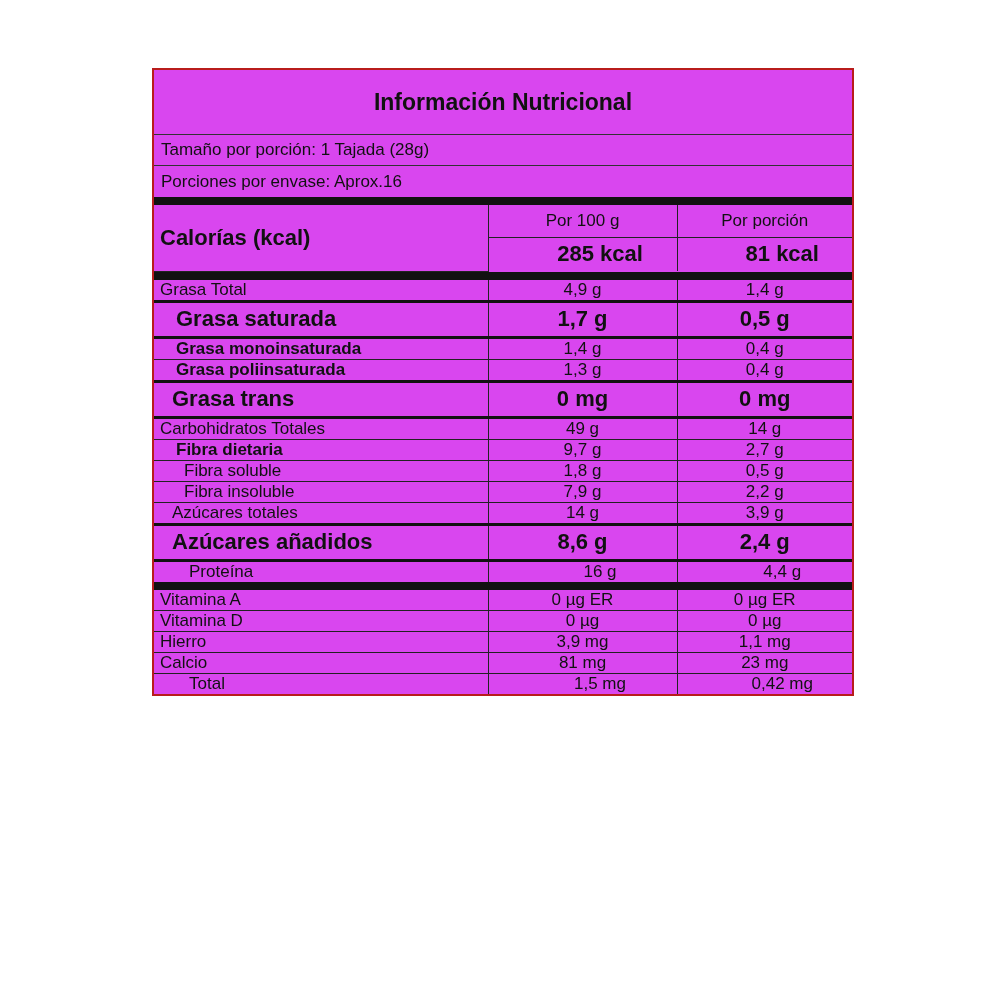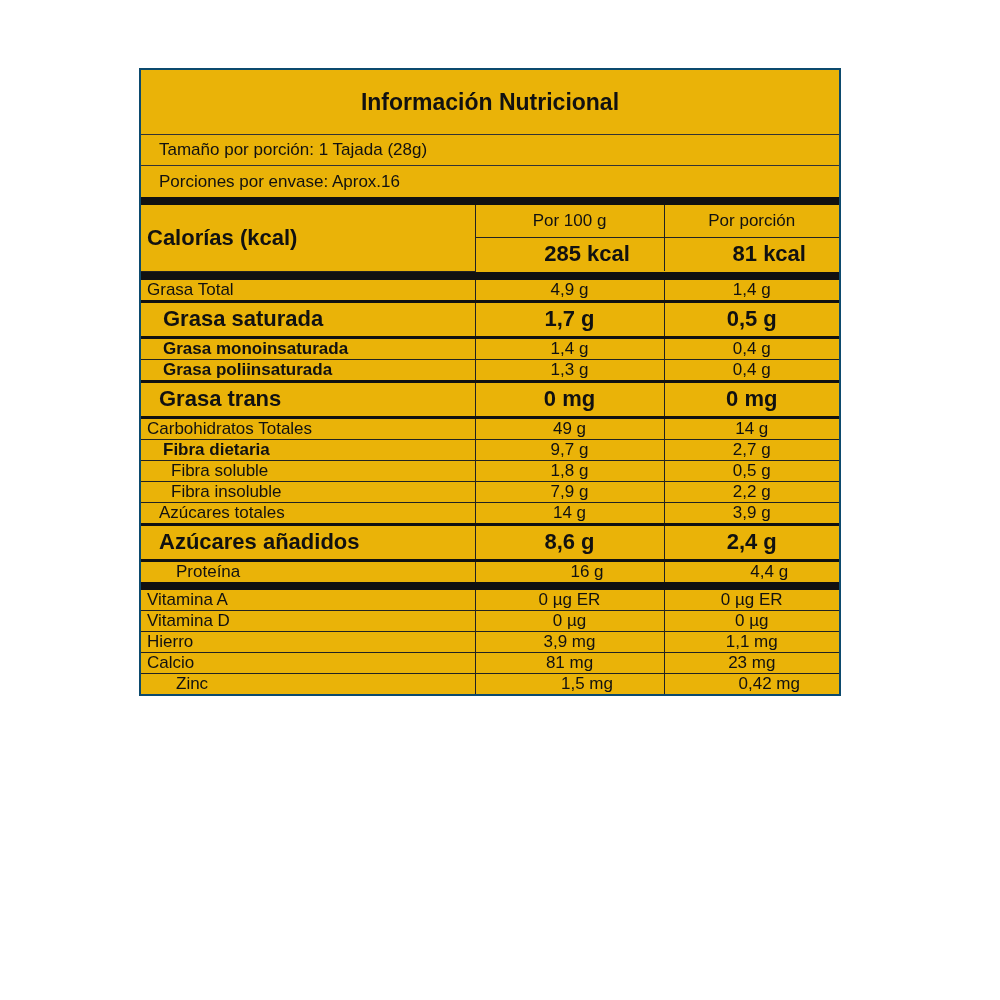--- a/index.html
+++ b/index.html
@@ -1,22 +1,22 @@
 <!DOCTYPE html>
 <html><head>
 <meta charset="utf-8">
 <style>
   html, body { margin:0; padding:0; background:#ffffff; }
   body { width:1000px; height:1000px; position:relative; font-family:"Liberation Sans", sans-serif; color:#111; }
   .label {
-    position:absolute; left:139px; top:68px; width:702px;
-    border:2px solid #0c4a6e; box-sizing:border-box; background:#eab308;
+    position:absolute; left:152px; top:68px; width:702px;
+    border:2px solid #b91c1c; box-sizing:border-box; background:#d946ef;
   }
   .title { height:64px; display:flex; align-items:center; justify-content:center; font-weight:bold; font-size:23px; border-bottom:1px solid #333; }
-  .info-row { height:31px; display:flex; align-items:center; padding-left:18px; font-size:17px; border-bottom:1px solid #333; box-sizing:border-box; }
+  .info-row { height:31px; display:flex; align-items:center; padding-left:7px; font-size:17px; border-bottom:1px solid #333; box-sizing:border-box; }
   .info-row.last { border-bottom:none; }
   .bar { height:8px; background:#111; }
   table { border-collapse:collapse; width:100%; table-layout:fixed; }
   td { border:1px solid #222; padding:0; font-size:17px; height:20px; box-sizing:border-box; }
   td.c { text-align:center; }
   td.n { padding-left:6px; }
   col.c1 { width:334px; }
   col.c2 { width:189px; }
   col.c3 { width:175px; }
   .cal-name { font-weight:bold; font-size:22px; padding-left:6px; }
@@ -153,19 +153,19 @@
       <td class="n">Hierro</td>
       <td class="c">3,9 mg</td>
       <td class="c">1,1 mg</td>
     </tr>
     <tr>
       <td class="n">Calcio</td>
       <td class="c">81 mg</td>
       <td class="c">23 mg</td>
     </tr>
     <tr>
-      <td class="n">Zinc</td>
+      <td class="n">Total</td>
       <td class="c">1,5 mg</td>
       <td class="c">0,42 mg</td>
     </tr>
   </tbody>
     </table>
 </div>
 
 </body></html>

